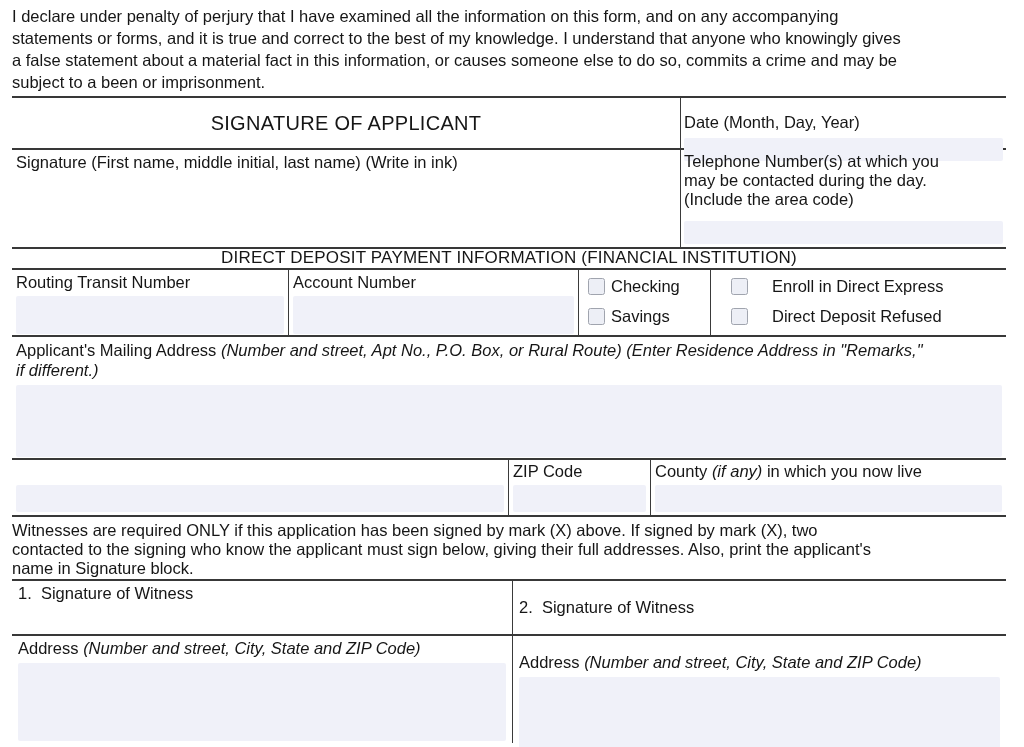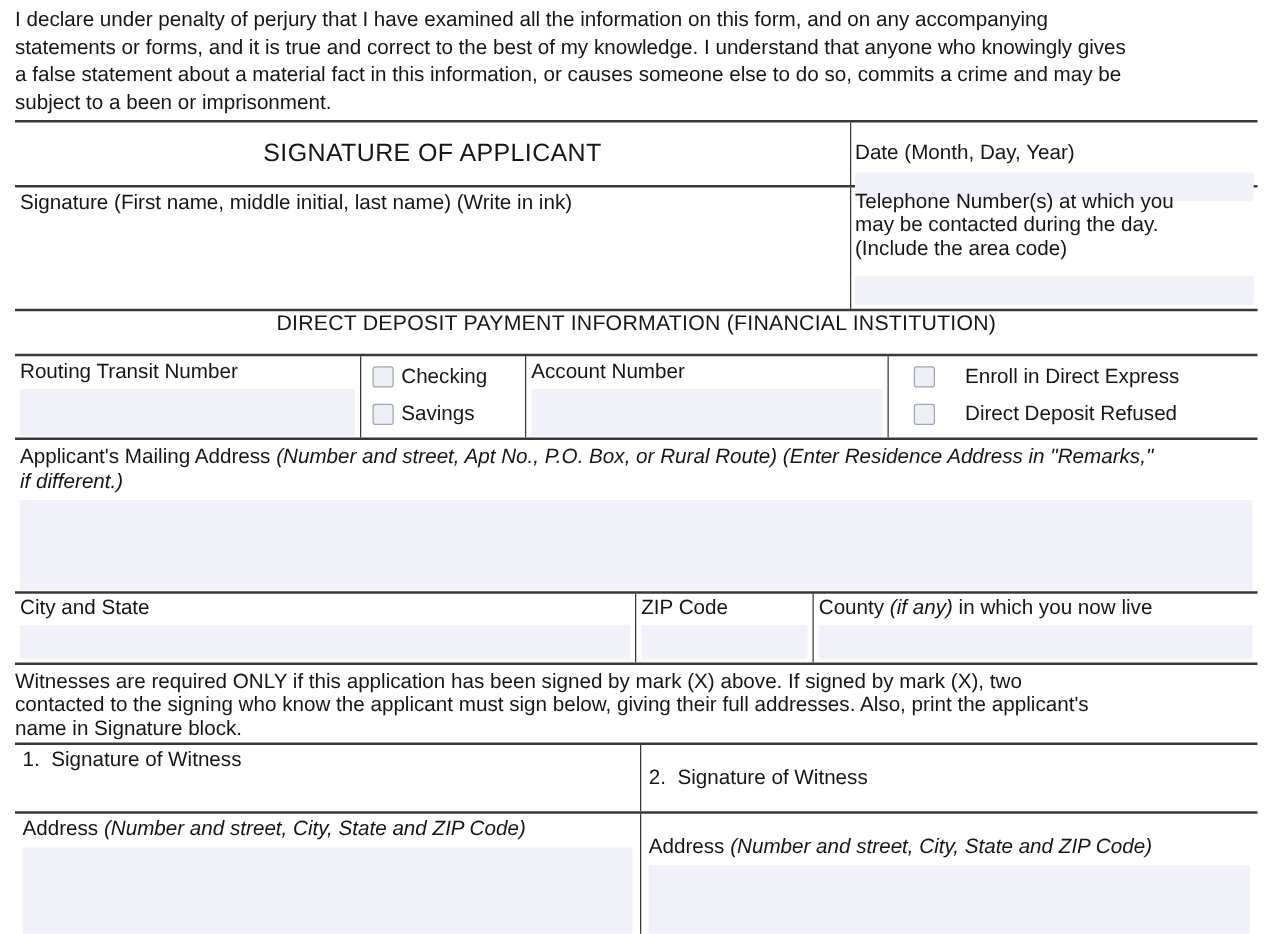--- a/index.html
+++ b/index.html
@@ -35,21 +35,21 @@
   .sig-head { font-size: 20px; letter-spacing: 0.3px; }
   .date-field { height: 23px; margin-top: 6px; }
 
   .rowB { height: 99px; }
   .rowB .left  { width: 668px; padding: 3px 4px; }
   .rowB .right { width: 326px; padding: 2px 3px 3px 3px; display: flex; flex-direction: column; }
   .phone-label { width: 272px; }
   .phone-field { height: 23px; margin-top: auto; }
 
   
-  .dd-header { height: 36px; display: flex; align-items: flex-start; justify-content: center;
+  .dd-header { height: 21px; display: flex; align-items: flex-end; justify-content: center;
                font-size: 17px; letter-spacing: 0.2px; }
 
   
   .rowDD { height: 67px; }
   .cell-routing { width: 276px; padding: 3px 4px; }
   .cell-account { width: 290px; padding: 3px 4px; }
   .cell-checkcol { width: 132px; padding: 8px 0 0 9px; }
   .cell-enrollcol { width: 296px; padding: 8px 0 0 20px; }
   .num-field { height: 38px; margin-top: 4px; }
 
@@ -120,54 +120,53 @@
 
   <div class="row dd-header">
     <div>DIRECT DEPOSIT PAYMENT INFORMATION (FINANCIAL INSTITUTION)</div>
   </div>
 
   <div class="row rowDD">
     <div class="cell cell-routing">
       <div class="label">Routing Transit Number</div>
       <div class="field num-field"></div>
     </div>
-    <div class="cell cell-checkcol vline">
-      <div class="cb-row">
-        <span class="checkbox"></span>
-        <span class="cb-label">Checking</span>
-      </div>
-      <div class="cb-row">
-        <span class="checkbox"></span>
-        <span class="cb-label">Savings</span>
-      </div>
-    </div>
     <div class="cell cell-account vline">
       <div class="label">Account Number</div>
       <div class="field num-field"></div>
     </div>
+    <div class="cell cell-checkcol vline">
+      <div class="cb-row">
+        <span class="checkbox"></span>
+        <span class="cb-label">Checking</span>
+      </div>
+      <div class="cb-row">
+        <span class="checkbox"></span>
+        <span class="cb-label">Savings</span>
+      </div>
+    </div>
     <div class="cell cell-enrollcol vline">
       <div class="cb-row">
         <span class="checkbox"></span>
         <span class="cb-label">Enroll in Direct Express</span>
       </div>
       <div class="cb-row">
         <span class="checkbox"></span>
         <span class="cb-label">Direct Deposit Refused</span>
       </div>
     </div>
   </div>
 
   <div class="row rowMail">
     <div class="label mail-label"><span>Applicant's Mailing Address </span><span class="it">(Number and street, Apt No., P.O. Box, or Rural Route) (Enter Residence Address in "Remarks," if different.)</span></div>
     <div class="field mail-field"></div>
   </div>
 
   <div class="row rowLoc">
     <div class="cell cell-city">
-      <div class="label">City and State</div>
       <div class="field loc-field"></div>
     </div>
     <div class="cell cell-zip vline">
       <div class="label">ZIP Code</div>
       <div class="field loc-field"></div>
     </div>
     <div class="cell cell-county vline">
       <div class="label"><span>County </span><span class="it">(if any)</span><span> in which you now live</span></div>
       <div class="field loc-field"></div>
     </div>

